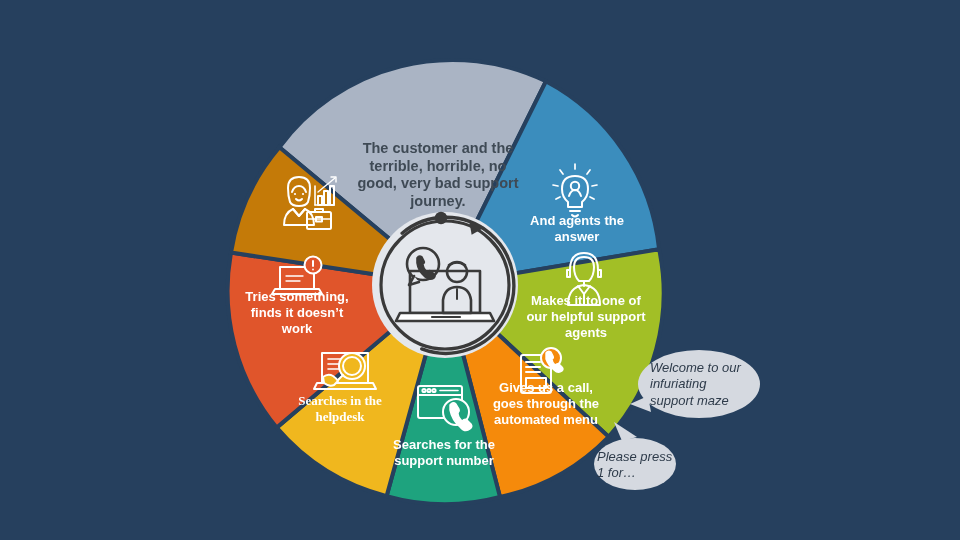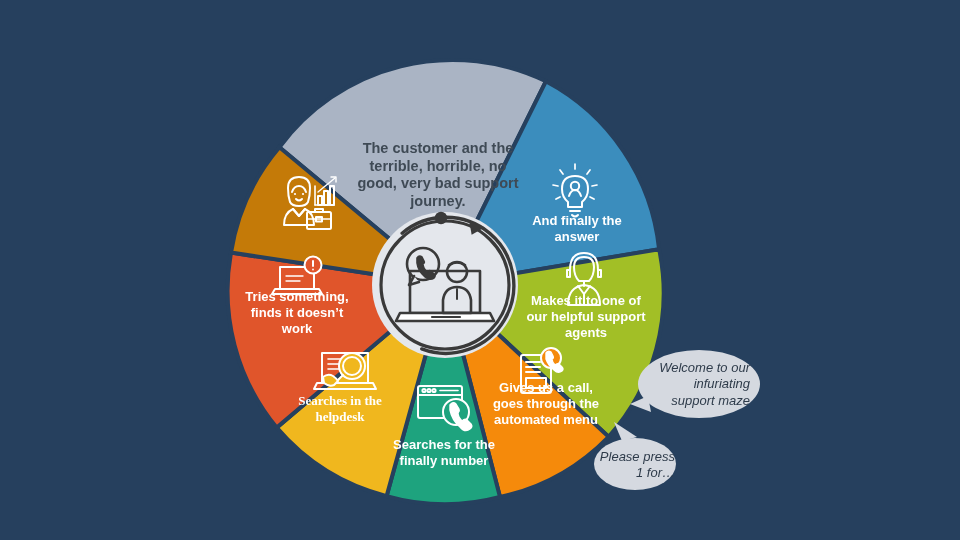--- a/index.html
+++ b/index.html
@@ -43,21 +43,21 @@
     font-size: 13px;
     font-weight: bold;
     line-height: 1.22;
     color: #ffffff;
     pointer-events: none;
   }
   .seg-label.dark { color: #3f4a55; font-size: 14.5px; margin-top: 36px; }
 
   .bubble-text {
     position: absolute;
-    text-align: right;
+    text-align: left;
     font-style: italic;
     color: #2e3b4a;
     line-height: 1.25;
     pointer-events: none;
   }
   #bubble1-text { font-size: 13px; }
   #bubble2-text { font-size: 13px; }
 </style>
 </head>
 <body style="background: rgb(38, 64, 94);">
@@ -220,27 +220,27 @@
         <ellipse cx="699" cy="384" rx="61" ry="34" fill="#d5d9e0"></ellipse>
       </g>
       <g>
         <path d="M622,441 L614,422 L637,437 Z" fill="#d5d9e0"></path>
         <ellipse cx="635" cy="464" rx="41" ry="26" fill="#d5d9e0"></ellipse>
       </g>
     </svg>
 
     <div class="seg-label dark" style="left:352px; top:104px; width:172px;">The customer and the terrible, horrible, no good, very bad support journey.</div>
 
-    <div class="seg-label" style="left:527px; top:213px; width:100px;">And finally the answer</div>
+    <div class="seg-label" style="left:527px; top:213px; width:100px;">And agents the answer</div>
 
     <div class="seg-label" style="left:521px; top:293px; width:130px;">Makes it to one of our helpful support agents</div>
 
     <div class="seg-label" style="left:487px; top:380px; width:118px;">Gives us a call, goes through the automated menu</div>
 
-    <div class="seg-label" style="left:382px; top:437px; width:124px;">Searches for the finally number</div>
+    <div class="seg-label" style="left:382px; top:437px; width:124px;">Searches for the support number</div>
 
     <div class="seg-label" style="left:291px; top:393px; width:98px;font-family:Liberation Serif, serif;">Searches in the helpdesk</div>
 
     <div class="seg-label" style="left:238px; top:289px; width:118px;">Tries something, finds it doesn’t work</div>
 
     <div class="bubble-text" id="bubble1-text" style="left:650px; top:360px; width:100px;">Welcome to our infuriating support maze</div>
 
     <div class="bubble-text" id="bubble2-text" style="left:597px; top:449px; width:78px;">Please press 1 for…</div>
 
   </div>

